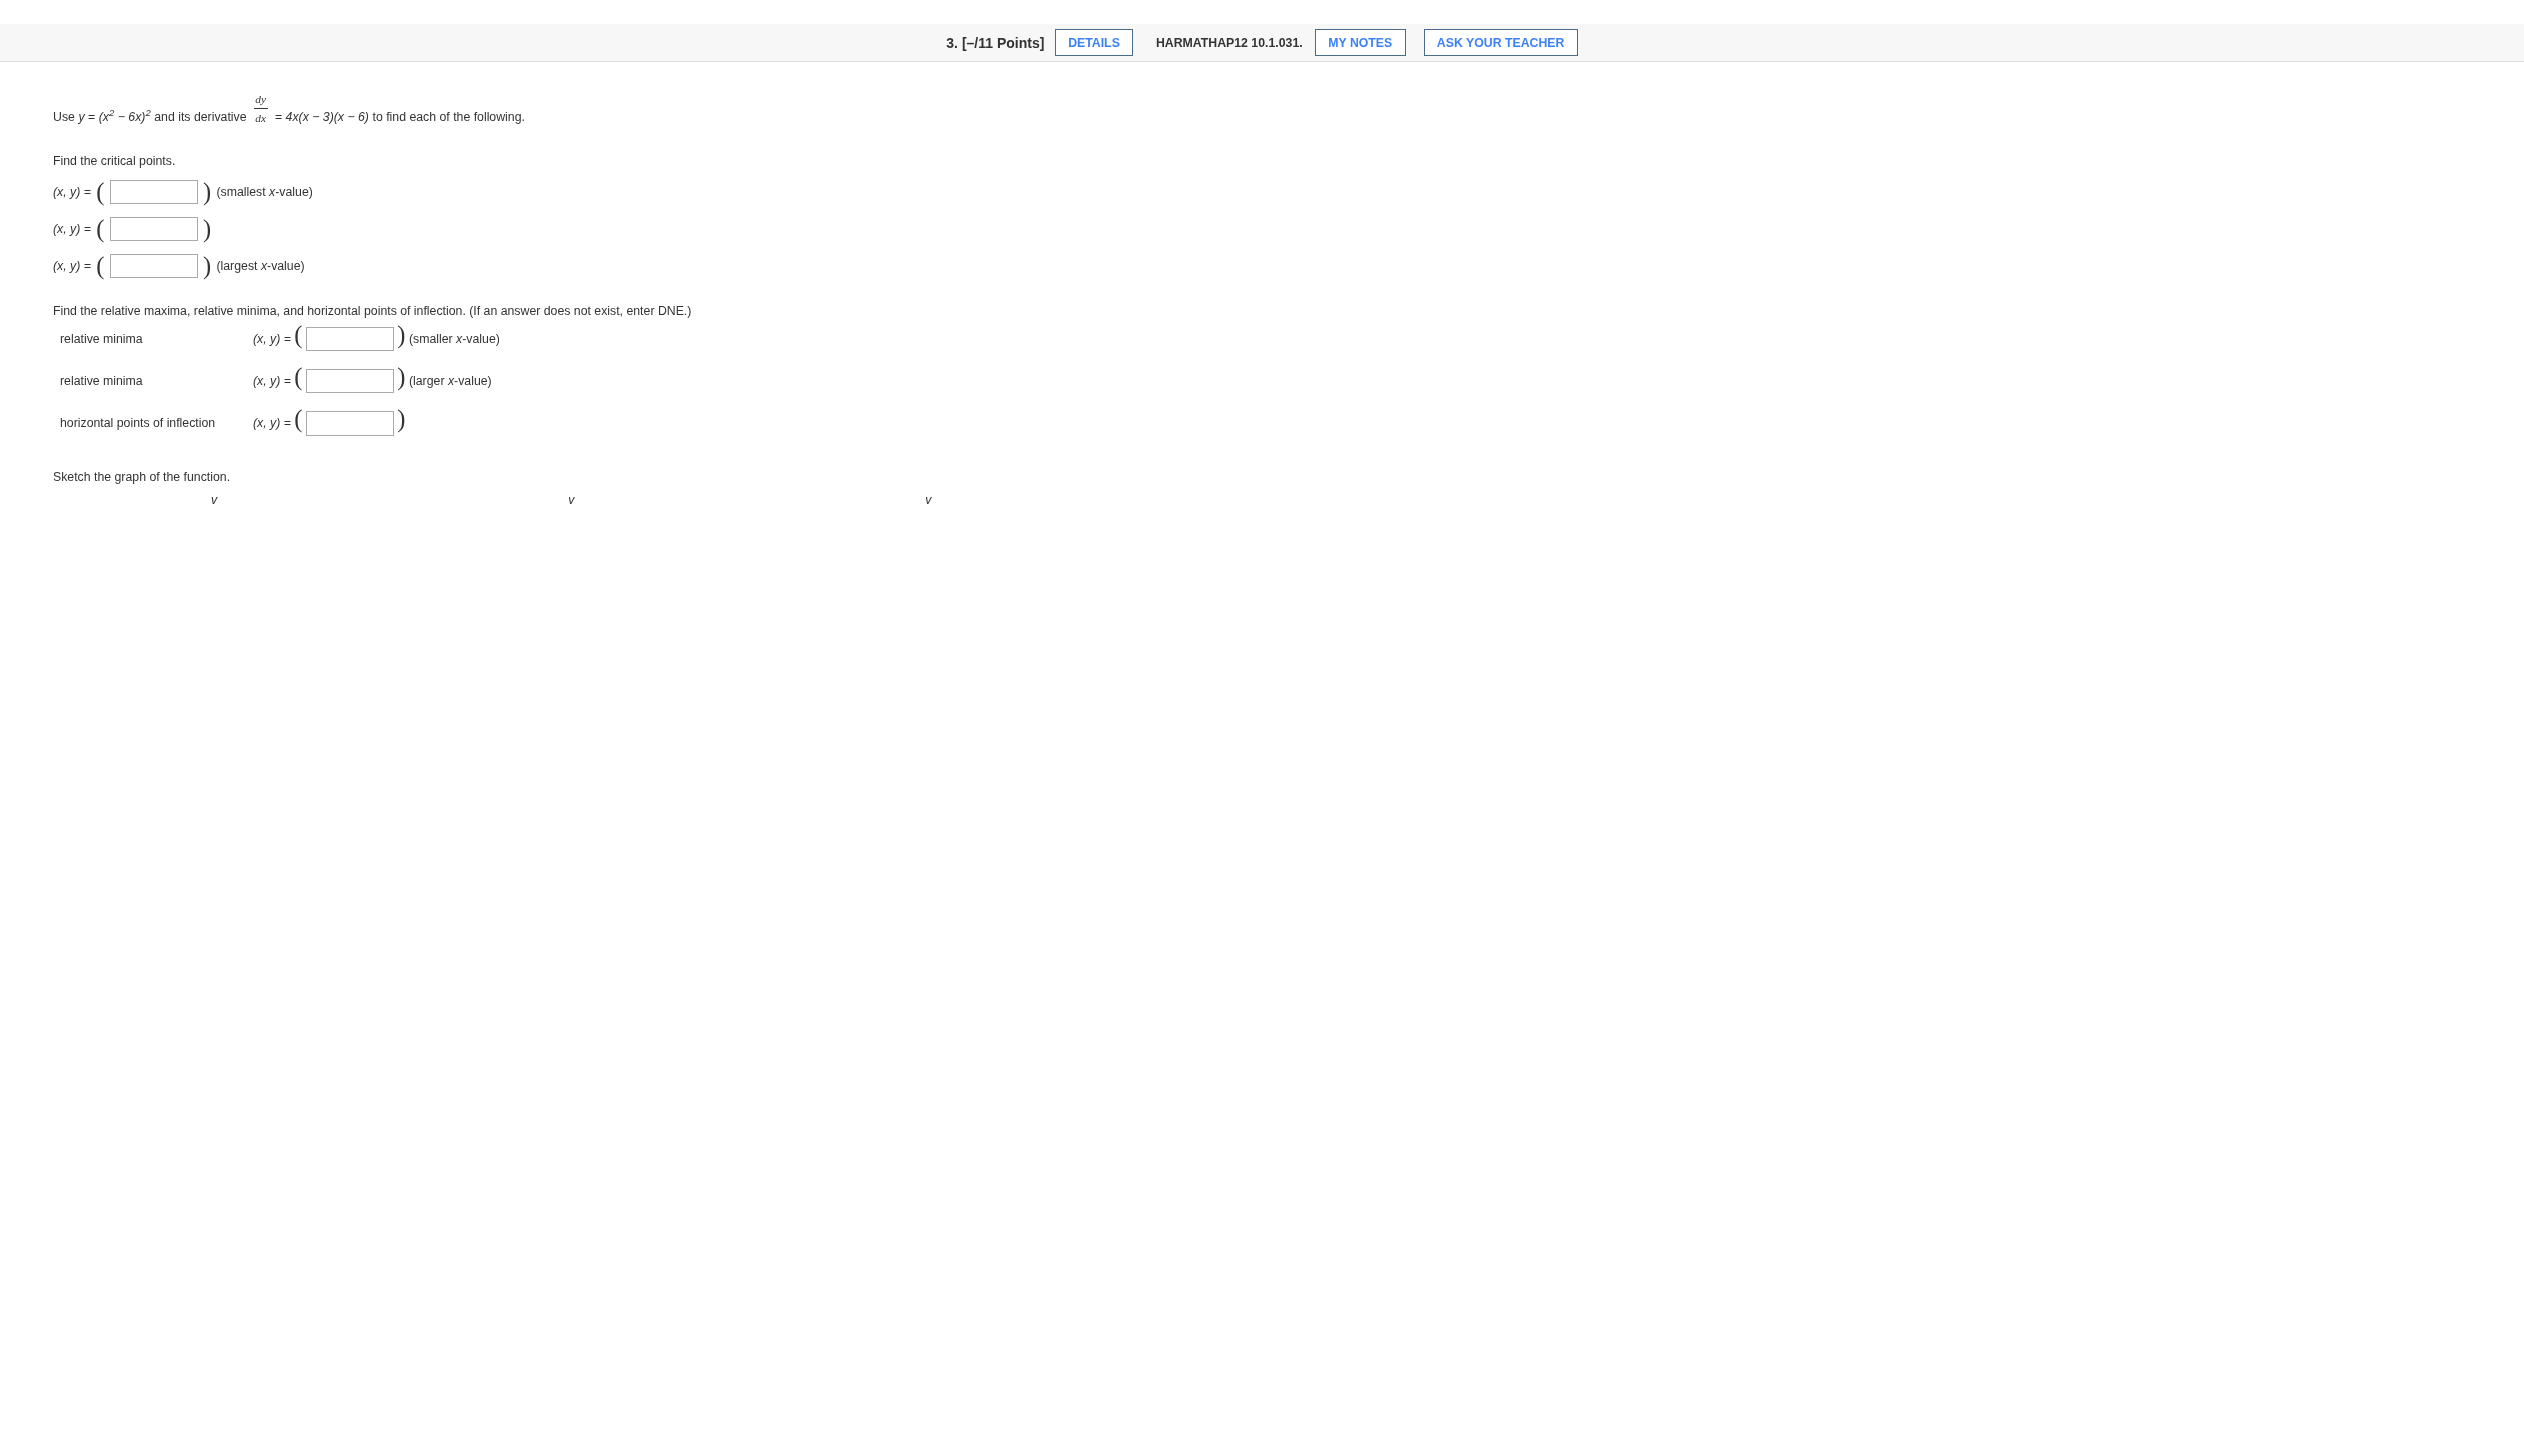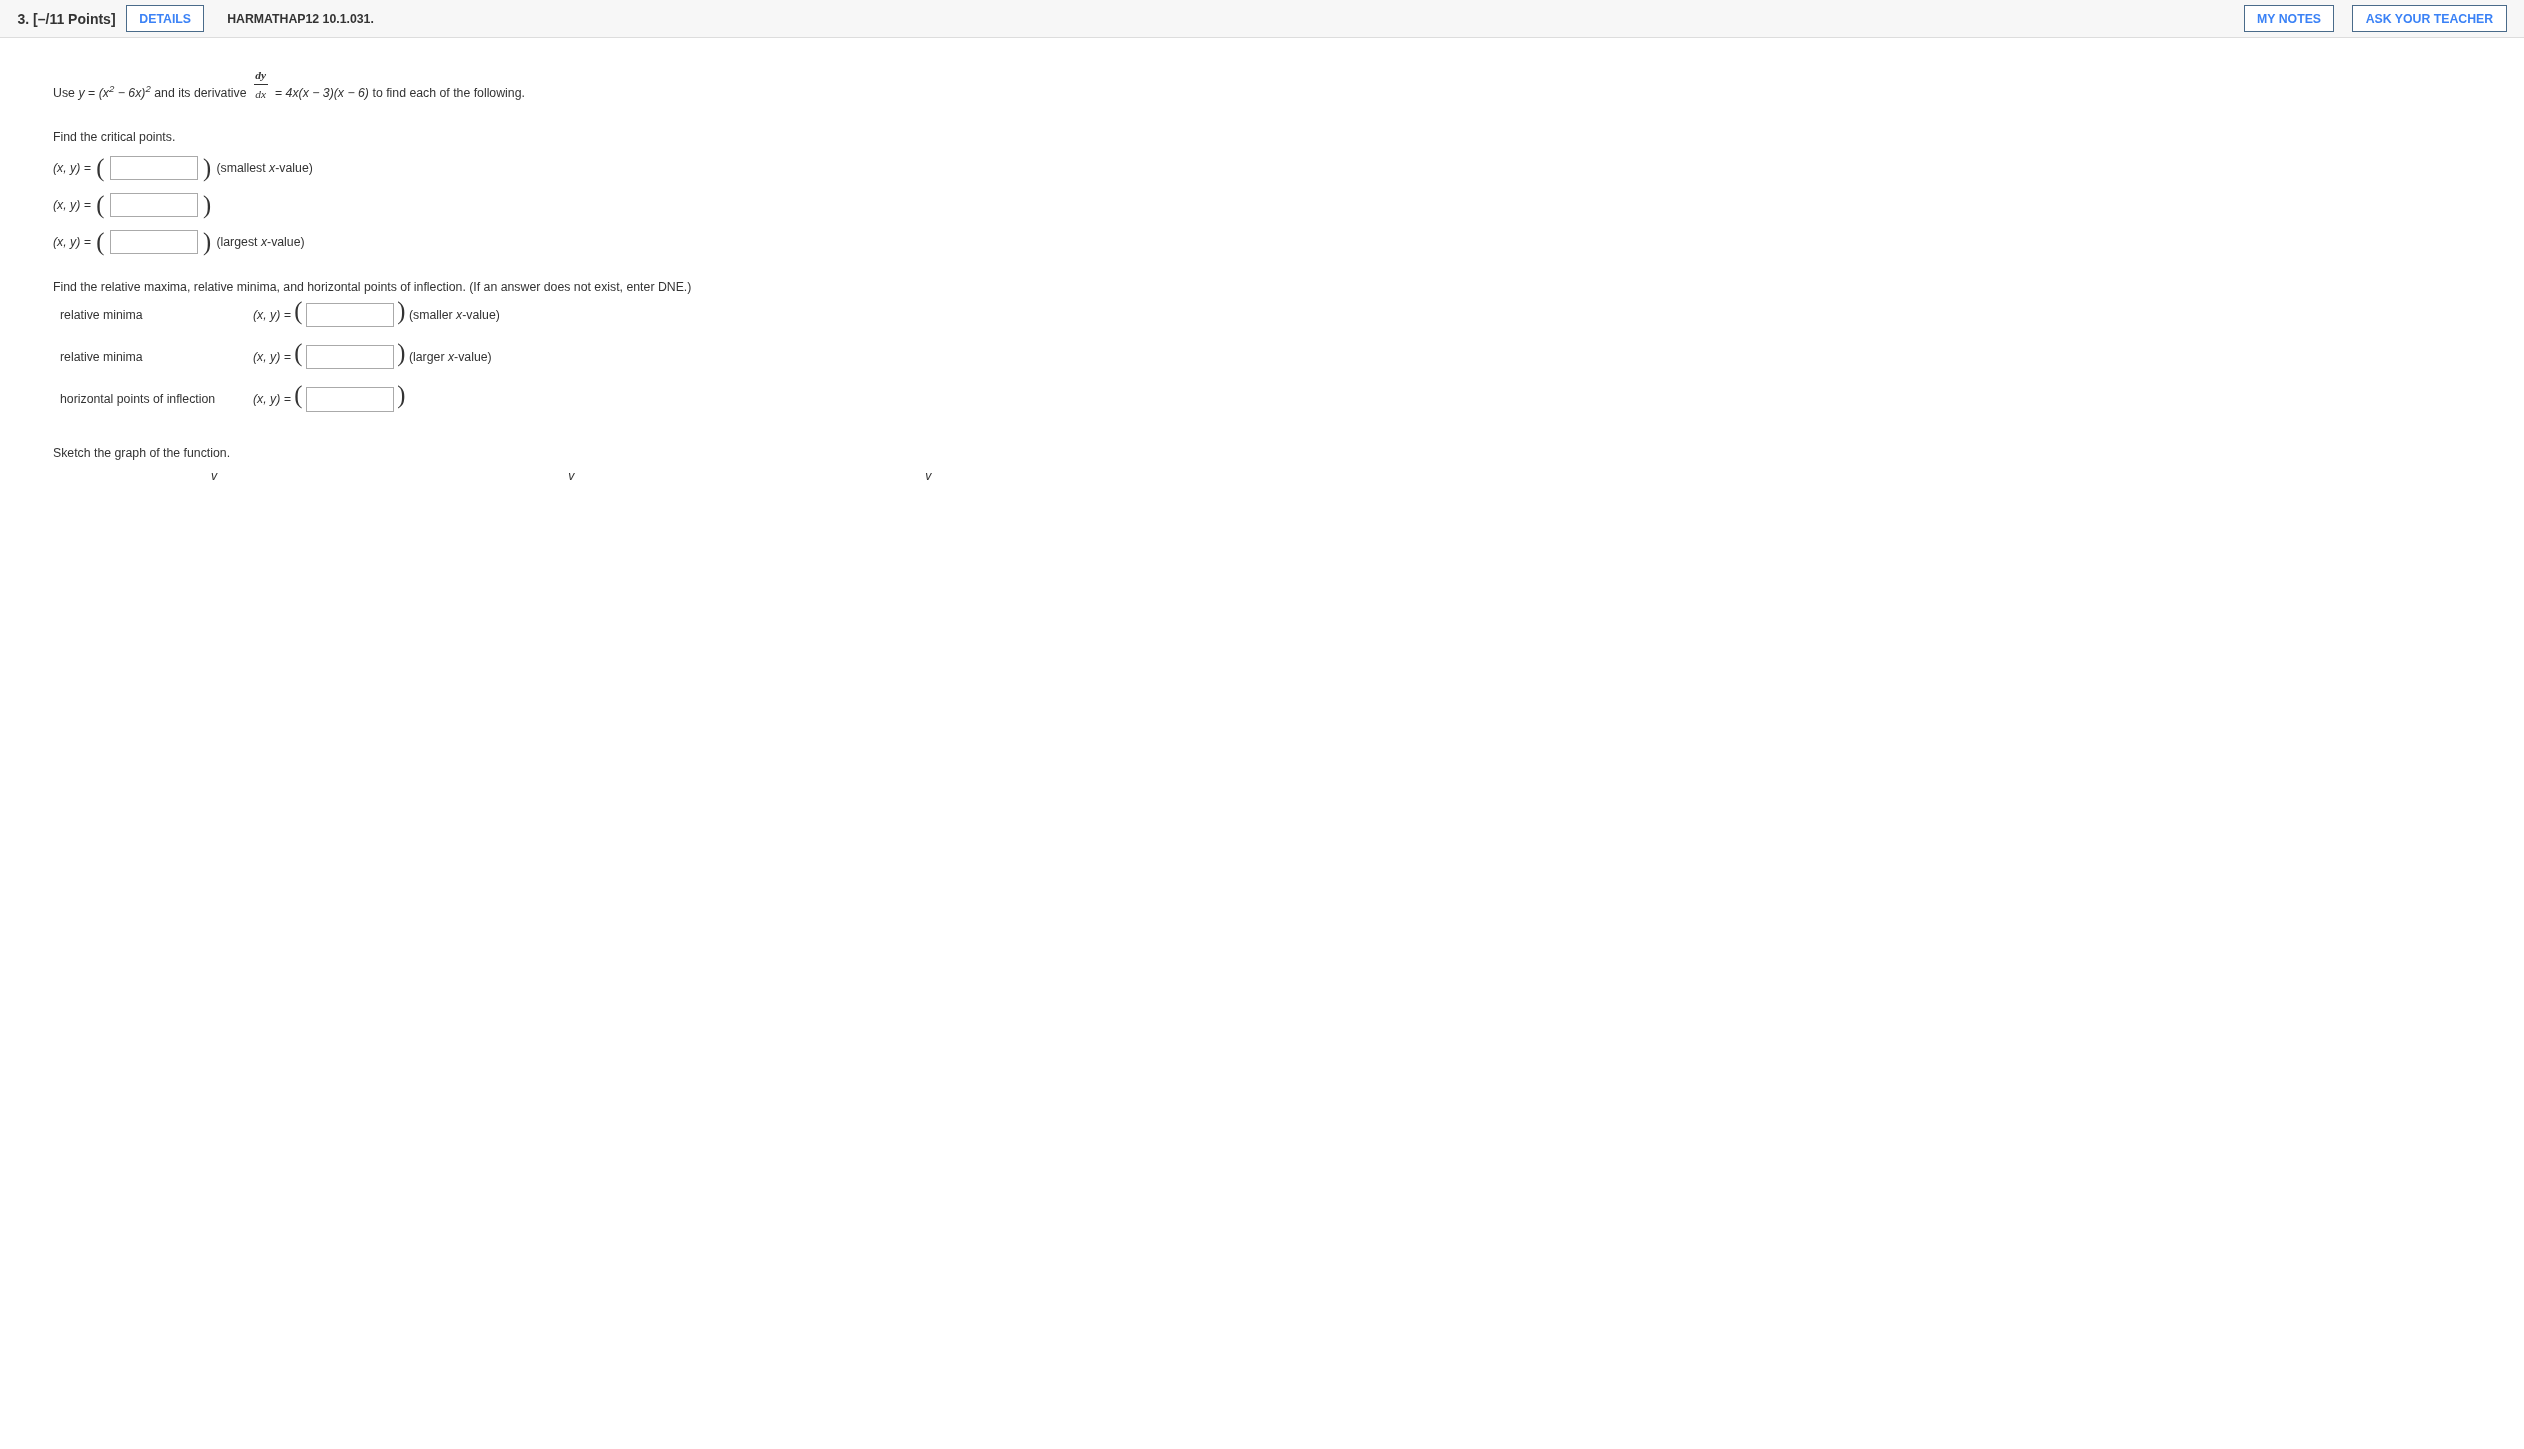--- a/index.html
+++ b/index.html
@@ -9,21 +9,22 @@
     font-size: 12.3px;
     color: #333;
     background: #fff;
   }
   .question-header {
     display: flex;
     align-items: center;
     padding: 5.3px 17.5px;
     background: #f7f7f7;
     border-bottom: 0.9px solid #ddd;
-    justify-content: space-between;
+    justify-content: center;
+    margin-top: 24px;
   }
   .header-left {
     display: flex;
     align-items: center;
     gap: 10.5px;
   }
   .q-number {
     font-weight: bold;
     font-size: 14px;
   }
@@ -91,21 +92,21 @@
   .table-cell.label-cell { min-width: 193px; padding-right: 17.5px; }
   .frac {
     display: inline-flex;
     flex-direction: column;
     align-items: center;
     font-style: italic;
     font-family: 'Times New Roman', serif;
     vertical-align: middle;
     margin: 0 3.5px;
   }
-  .frac-top { border-bottom: 0.9px solid #333; padding: 0 1.8px; font-size: 11.4px; font-weight: bold; }
+  .frac-top { border-bottom: 0.9px solid #333; padding: 0 1.8px; font-size: 11.4px; }
   .frac-bot { padding: 0 1.8px; font-size: 11.4px; }
   sup { font-size: 9.6px; }
   .arrow-partial {
     display: inline-block;
     transform: translateY(8.8px);
   }
   .partial-arrows {
     display: flex;
     gap: 351px;
     padding-left: 158px;

